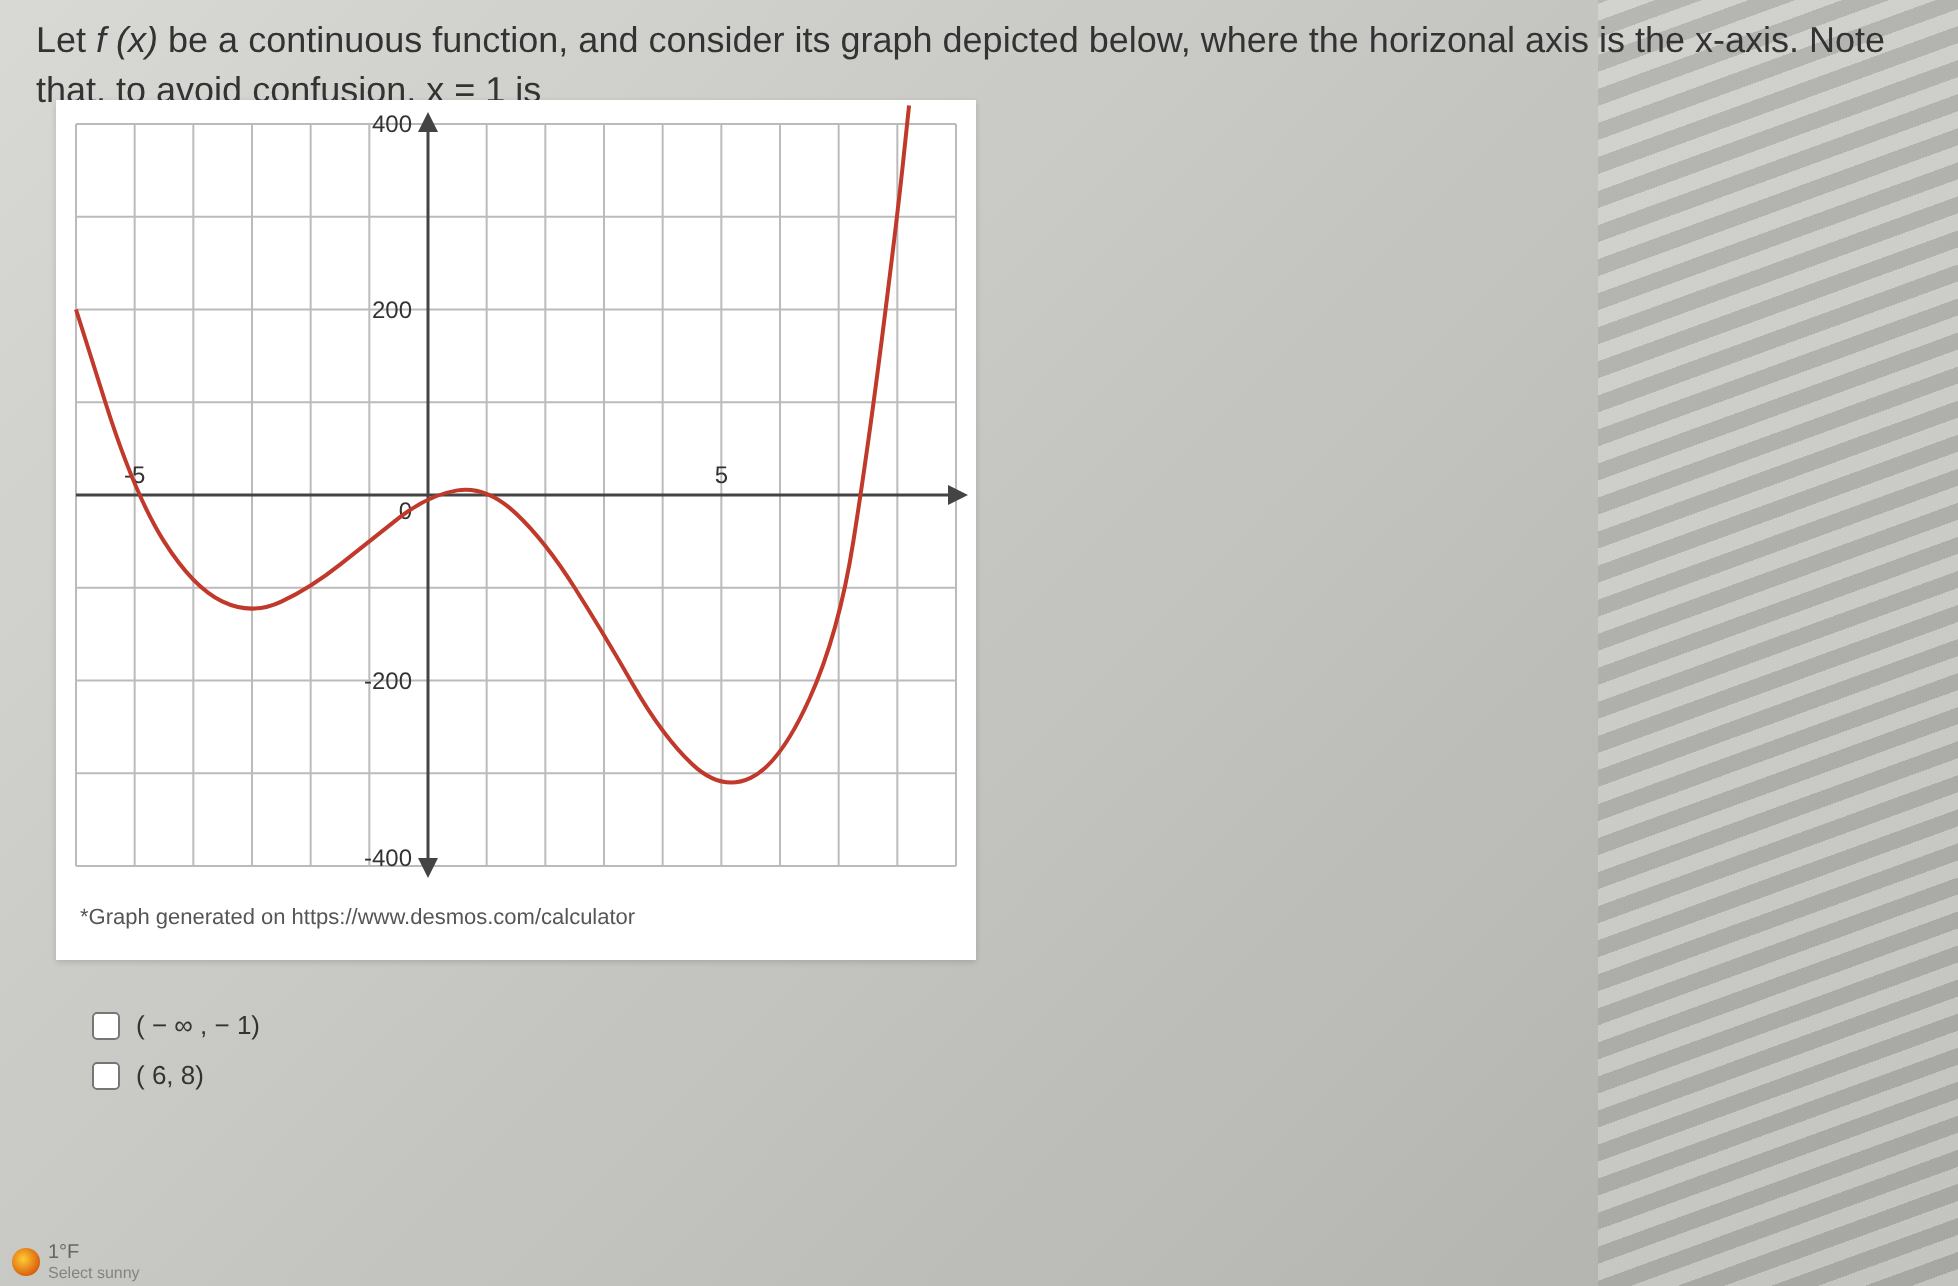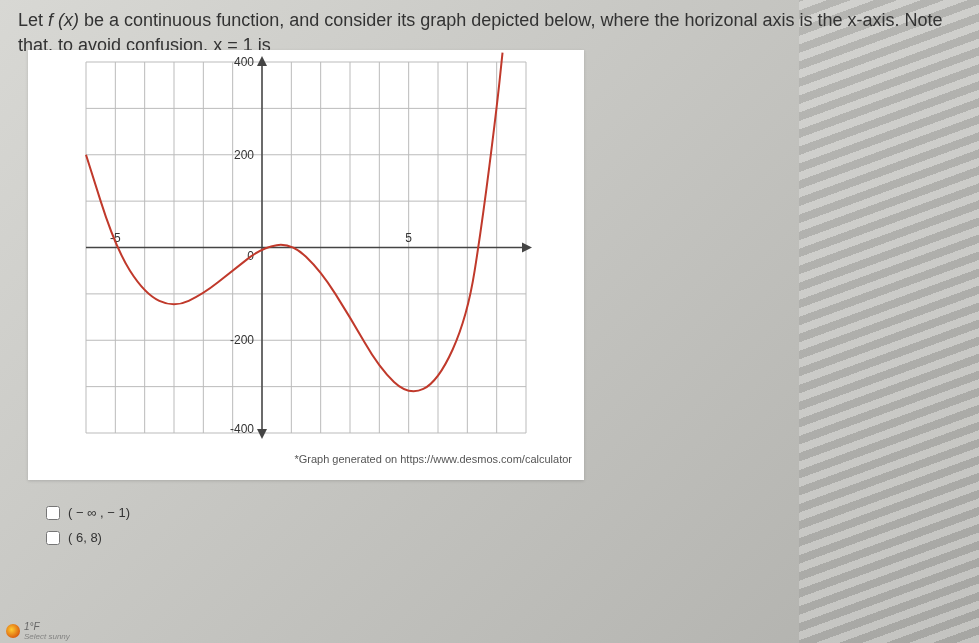--- a/index.html
+++ b/index.html
@@ -39,21 +39,21 @@
       font-size: 18px;
       color: #333;
       line-height: 1.4;
     }
     .problem-text .fn { font-style: italic; }
     
     .chart-container {
       position: absolute;
       top: 50px;
       left: 28px;
-      width: 556px;
+      width: 460px;
       height: 430px;
       background: #fff;
       box-shadow: 0 1px 3px rgba(0,0,0,0.15);
     }
     
     .graph-area {
       position: relative;
       width: 100%;
       height: 395px;
     }
@@ -66,21 +66,20 @@
     
     .grid-line { stroke: #bbb; stroke-width: 1; }
     .axis-line { stroke: #444; stroke-width: 1.5; }
     .curve { stroke: #c0392b; stroke-width: 2; fill: none; }
     .tick-label { font-size: 12px; fill: #333; font-family: Arial; }
     
     .chart-caption {
       font-size: 11px;
       color: #555;
       padding: 8px 12px;
-      text-align: right;
     }
     
     .question-block {
       position: absolute;
       top: 505px;
       left: 40px;
       font-size: 13px;
       color: #333;
     }
     .question-block .q-text { margin-bottom: 14px; }
@@ -99,21 +98,20 @@
     .answer-row label { font-size: 13px; }
     
     .footer-widget {
       position: absolute;
       bottom: 2px;
       left: 6px;
       display: flex;
       align-items: center;
       font-size: 10px;
       color: #666;
-      font-style: italic;
     }
     .weather-icon {
       width: 14px; height: 14px;
       border-radius: 50%;
       background: radial-gradient(circle at 40% 40%, #ffcc33, #cc3300);
       margin-right: 4px;
     }
   </style>
 </head>
 <body>

